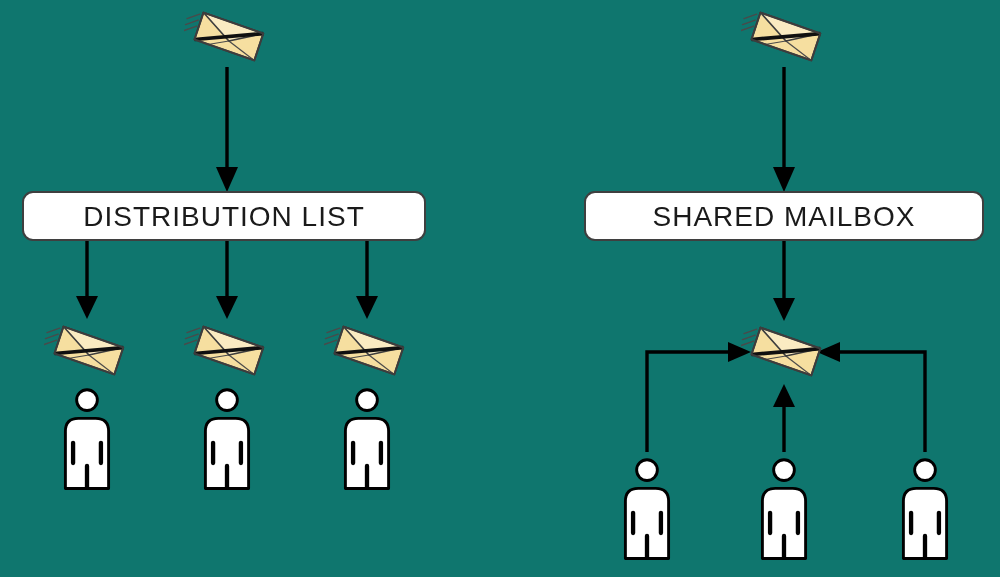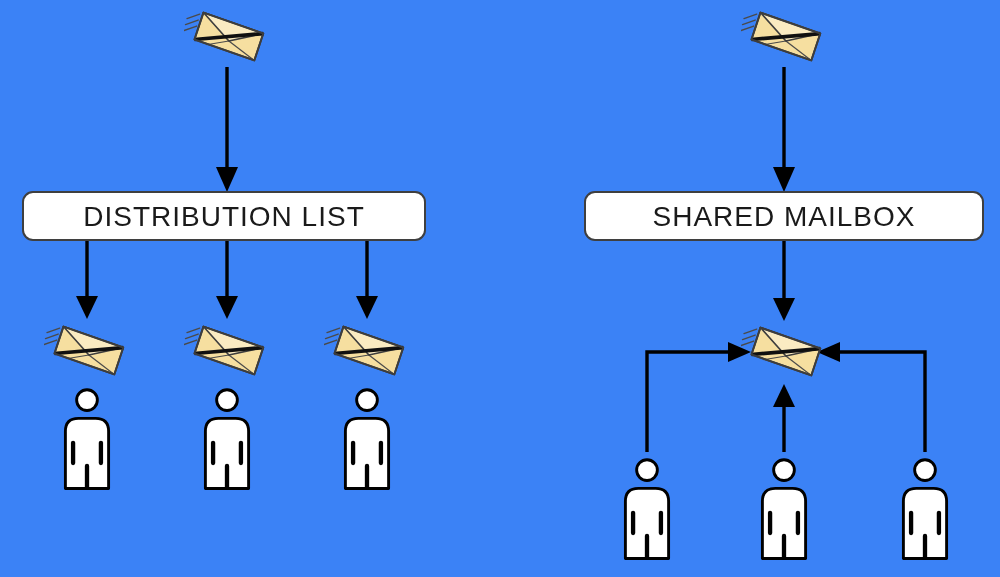--- a/index.html
+++ b/index.html
@@ -1,20 +1,20 @@
 <!DOCTYPE html>
 <html><head>
 <meta charset="utf-8">
 <style>
   html, body { margin: 0; padding: 0; background: #ffffff; }
   .canvas {
     position: relative;
     width: 1000px;
     height: 577px;
-    background: #3b82f6;
+    background: #0f766e;
     font-family: "Liberation Sans", sans-serif;
     overflow: hidden;
   }
   svg.diagram { display: block; }
 
   .arrow-line   { stroke: #000000; stroke-width: 3.4; fill: none; }
   .arrow-head   { fill: #000000; stroke: none; }
 
   .env-body     { stroke: #3d3d3d; stroke-width: 2.4; stroke-linejoin: round; }
   .env-flap     { stroke: #3d3d3d; stroke-width: 2.2; stroke-linejoin: round; }

